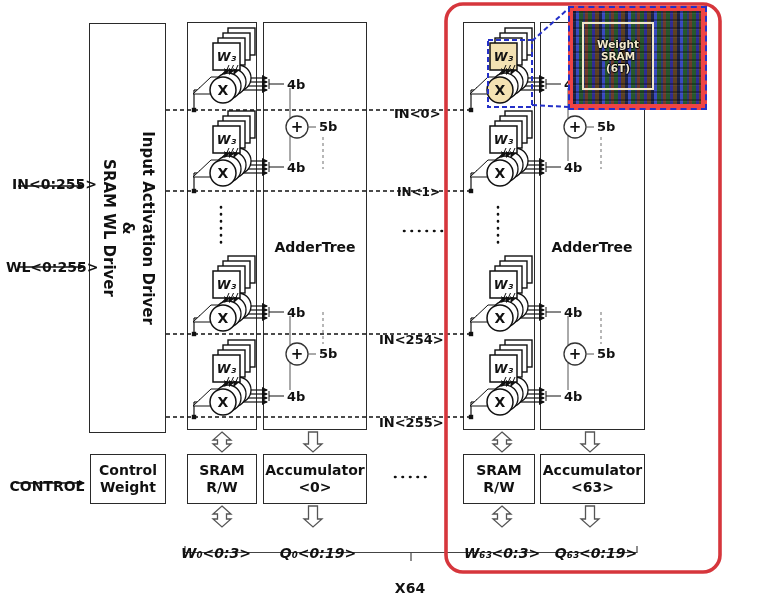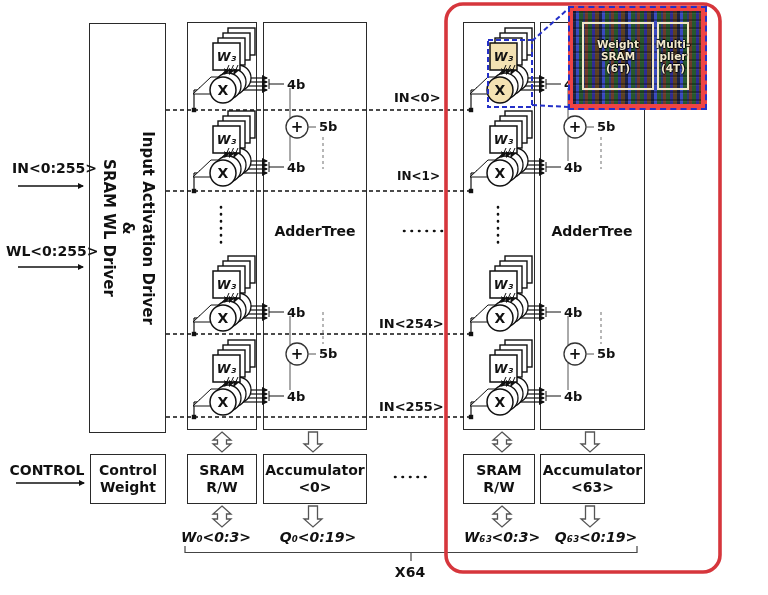--- a/index.html
+++ b/index.html
@@ -2,21 +2,21 @@
 <html><head>
 <meta charset="utf-8">
 <style>
   html,body{margin:0;padding:0;background:#fff;}
   #canvas{position:relative;width:768px;height:595px;background:#fff;overflow:hidden;
           font-family:"DejaVu Sans","Liberation Sans",sans-serif;color:#111;}
   .block{position:absolute;border:1.6px solid #2a2a2a;background:#fff;box-sizing:border-box;z-index:1;}
   .box{position:absolute;border:1.6px solid #2a2a2a;background:#fff;box-sizing:border-box;z-index:3;
        display:flex;flex-direction:column;justify-content:center;align-items:center;
        font-weight:bold;font-size:14px;line-height:1.25;text-align:center;}
-  .lbl{position:absolute;z-index:3;font-weight:bold;white-space:nowrap;}
+  .lbl{position:absolute;z-index:3;font-weight:bold;white-space:nowrap;margin-top:16px;}
   .rot-wrap{position:absolute;left:50%;top:50%;transform:translate(-50%,-50%) rotate(90deg);
             width:400px;text-align:center;font-weight:bold;font-size:15px;line-height:1.3;}
   .rot-wrap span{display:block;white-space:nowrap;}
   #svgOverlay{position:absolute;left:0;top:0;z-index:2;}
   .tree-label{display:flex;flex-direction:row;justify-content:center;align-items:center;
               font-weight:bold;font-size:14px;line-height:1.25;text-align:center;}
   
   #inset{position:absolute;left:568px;top:6px;width:139px;height:104px;box-sizing:border-box;
          border:2.5px dashed #2430c8;background:#ef4444;z-index:5;}
   #inset .chip{position:absolute;left:3px;top:3px;width:128px;height:93px;
@@ -366,19 +366,14 @@
       <rect x="446" y="4" width="274" height="568" rx="17" fill="none" stroke="#d6363c" stroke-width="3.6"></rect>
     </svg>
 
   <div id="inset">
     <div class="chip"></div>
     <div class="tag" style="left:12px;top:14px;width:72px;height:68px;">
       <span>Weight</span>
       <span>SRAM</span>
       <span>(6T)</span>
     </div>
-    <div class="tag" style="left:87px;top:14px;width:32px;height:68px;">
-      <span>Multi-</span>
-      <span>plier</span>
-      <span>(4T)</span>
-    </div>
   </div>
 </div>
 
 </body></html>

